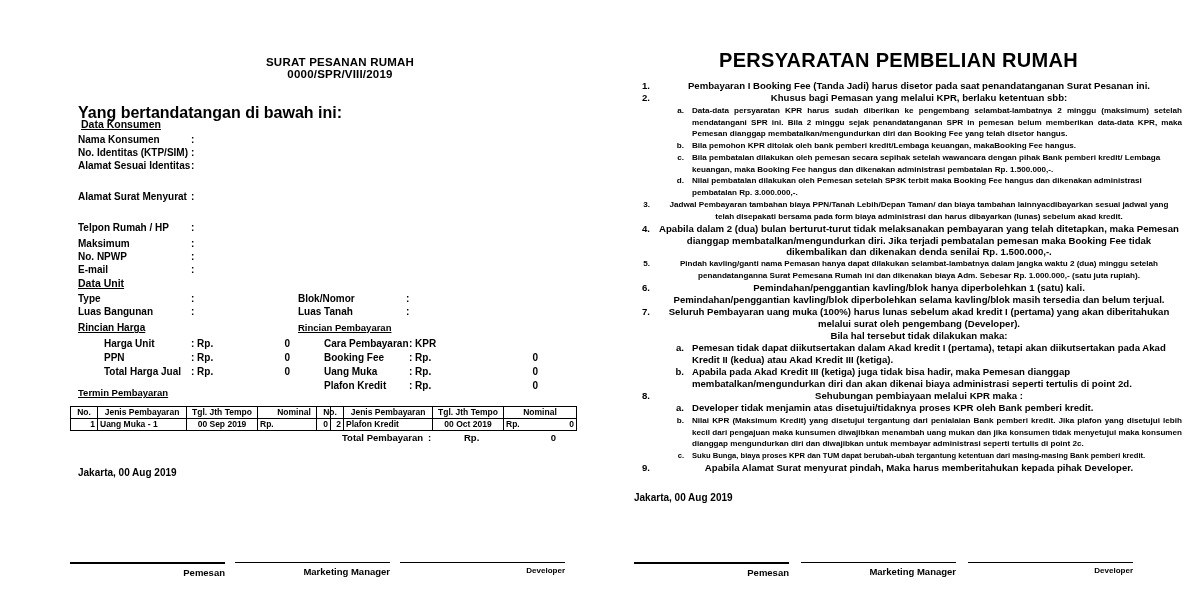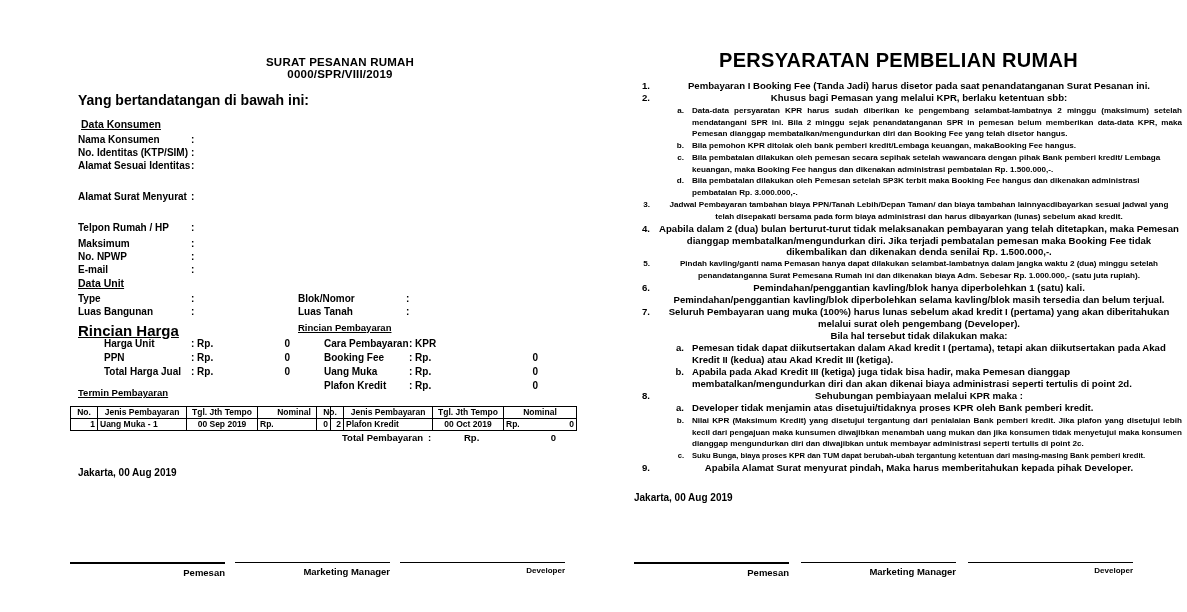--- a/index.html
+++ b/index.html
@@ -50,34 +50,34 @@
     position: absolute;
     left: 0; top: 49px; width: 545px;
     text-align: center;
     font-weight: bold;
     font-size: 20px;
     letter-spacing: .3px;
   }
 
   .intro {
     position: absolute;
-    left: 18px; top: 92px;
-    font-size: 14px;
+    left: 18px; top: 104px;
+    font-size: 16px;
     font-weight: bold;
   }
 
   .section-head {
     position: absolute;
     font-size: 10.5px;
     font-weight: bold;
     text-decoration: underline;
   }
   .sh-konsumen { left: 21px; top: 118px; }
   .sh-dataunit { left: 18px; top: 277px; }
-  .sh-rincian-harga { left: 18px; top: 322px; font-size: 15px; }
+  .sh-rincian-harga { left: 18px; top: 322px; font-size: 10px; }
   .sh-rincian-bayar { left: 238px; top: 322px; font-size: 9.5px; }
   .sh-termin { left: 18px; top: 387px; font-size: 9.5px; }
 
   
   .frow {
     position: absolute;
     font-size: 10px;
     font-weight: bold;
     white-space: nowrap;
   }
@@ -388,21 +388,21 @@
     <div class="li lvl2 fs-b" style="top:140px;">
       <span class="marker">b.</span>
       <span class="body">Bila pemohon KPR ditolak oleh bank pemberi kredit/Lembaga keuangan, makaBooking Fee hangus.</span>
     </div>
     <div class="li lvl2 fs-b" style="top:152px;">
       <span class="marker">c.</span>
       <span class="body">Bila pembatalan dilakukan oleh pemesan secara sepihak setelah wawancara dengan pihak Bank pemberi kredit/ Lembaga keuangan, maka Booking Fee hangus dan dikenakan administrasi pembatalan Rp. 1.500.000,-.</span>
     </div>
     <div class="li lvl2 fs-b" style="top:175px;">
       <span class="marker">d.</span>
-      <span class="body">Bila pembatalan dilakukan oleh Pemesan setelah SP3K terbit maka Booking Fee hangus dan dikenakan administrasi pembatalan Rp. 3.000.000,-.</span>
+      <span class="body">Nilai pembatalan dilakukan oleh Pemesan setelah SP3K terbit maka Booking Fee hangus dan dikenakan administrasi pembatalan Rp. 3.000.000,-.</span>
     </div>
 
     <div class="li lvl1 fs-b" style="top:199px;">
       <span class="marker">3.</span>
       <span class="body">Jadwal Pembayaran tambahan biaya PPN/Tanah Lebih/Depan Taman/ dan biaya tambahan lainnyacdibayarkan sesuai jadwal yang telah disepakati bersama pada form biaya administrasi dan harus dibayarkan (lunas) sebelum akad kredit.</span>
     </div>
 
     <div class="li lvl1 fs-a" style="top:223px;">
       <span class="marker">4.</span>
       <span class="body just">Apabila dalam 2 (dua) bulan berturut-turut tidak melaksanakan pembayaran yang telah ditetapkan, maka Pemesan dianggap membatalkan/mengundurkan diri. Jika terjadi pembatalan pemesan maka Booking Fee tidak dikembalikan dan dikenakan denda senilai Rp. 1.500.000,-.</span>

